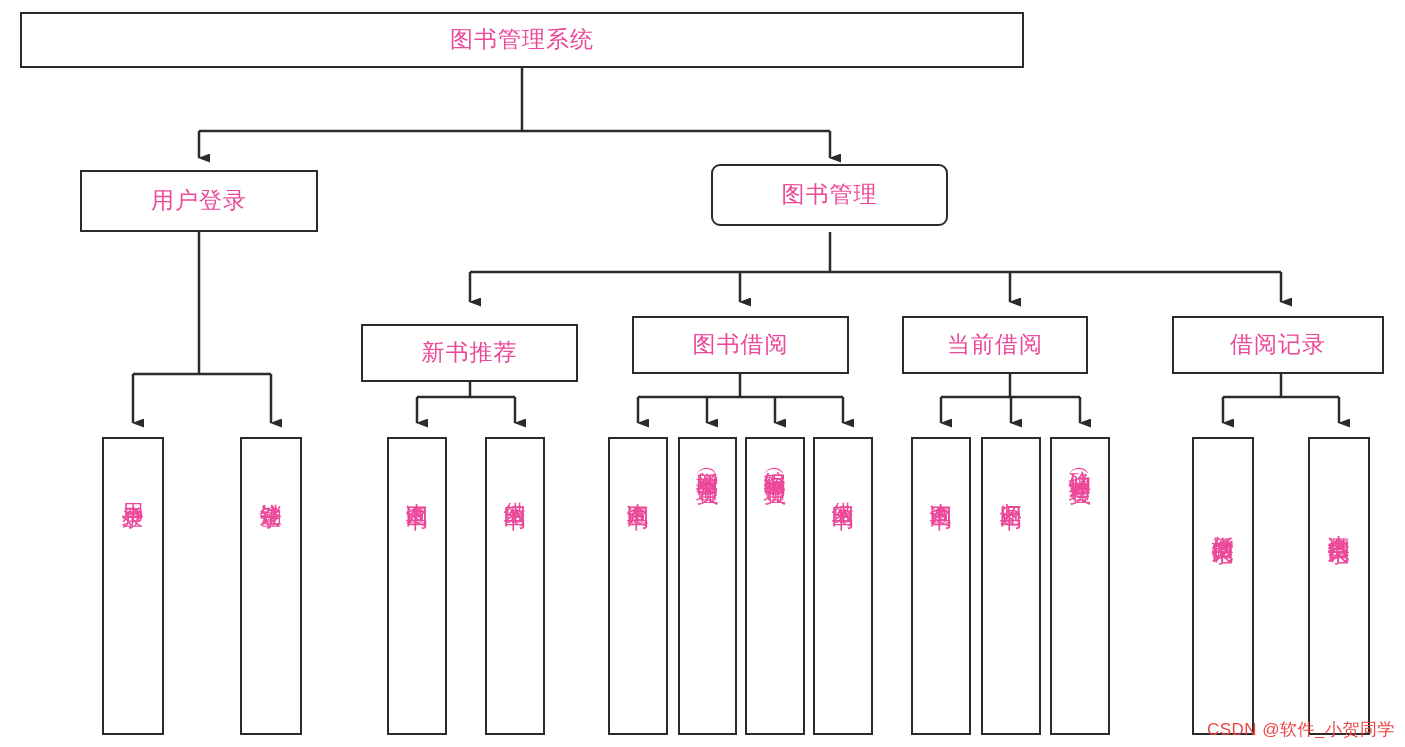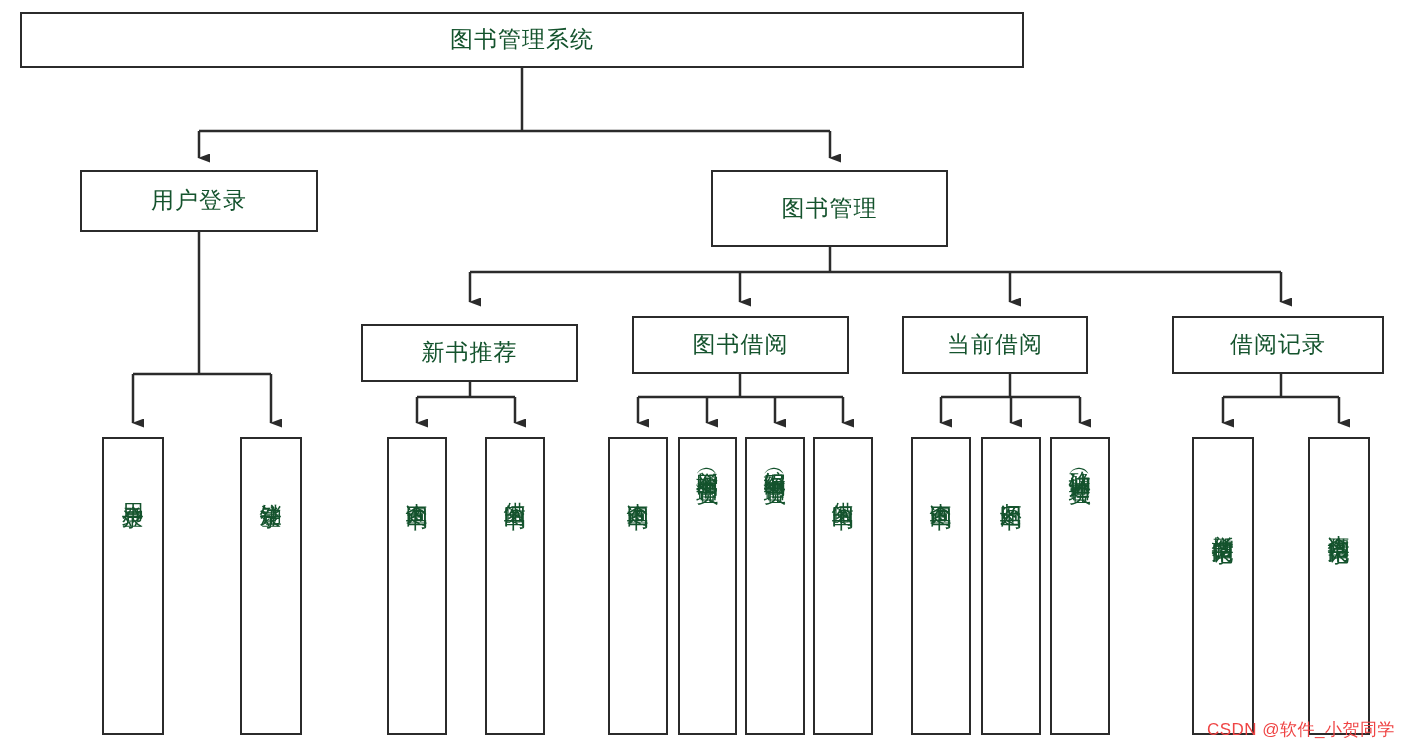--- a/index.html
+++ b/index.html
@@ -26,21 +26,21 @@
     pointer-events: none;
   }
   .node {
     position: absolute;
     box-sizing: border-box;
     border: 2px solid #2b2b2b;
     background: #ffffff;
     display: flex;
     align-items: center;
     justify-content: center;
-    color: #14532d;
+    color: #ec4899;
   }
   .node.horiz {
     font-size: 23px;
     letter-spacing: 1px;
     line-height: 1.2;
   }
   .node.vert {
     writing-mode: vertical-rl;
     text-orientation: upright;
     font-size: 22px;
@@ -122,21 +122,21 @@
     </g>
   </svg>
 
   <div class="node horiz" style="left:20px; top:12px; width:1004px; height:56px;">
     <span>图书管理系统</span>
   </div>
 
   <div class="node horiz" style="left:80px; top:170px; width:238px; height:62px;">
     <span>用户登录</span>
   </div>
-  <div class="node horiz" style="left:711px; top:170px; width:237px; height:77px;">
+  <div class="node horiz" style="left:711px; top:164px; width:237px; height:62px;border-radius:9px;">
     <span>图书管理</span>
   </div>
 
   <div class="node horiz" style="left:361px; top:324px; width:217px; height:58px;">
     <span>新书推荐</span>
   </div>
   <div class="node horiz" style="left:632px; top:316px; width:217px; height:58px;">
     <span>图书借阅</span>
   </div>
   <div class="node horiz" style="left:902px; top:316px; width:186px; height:58px;">

